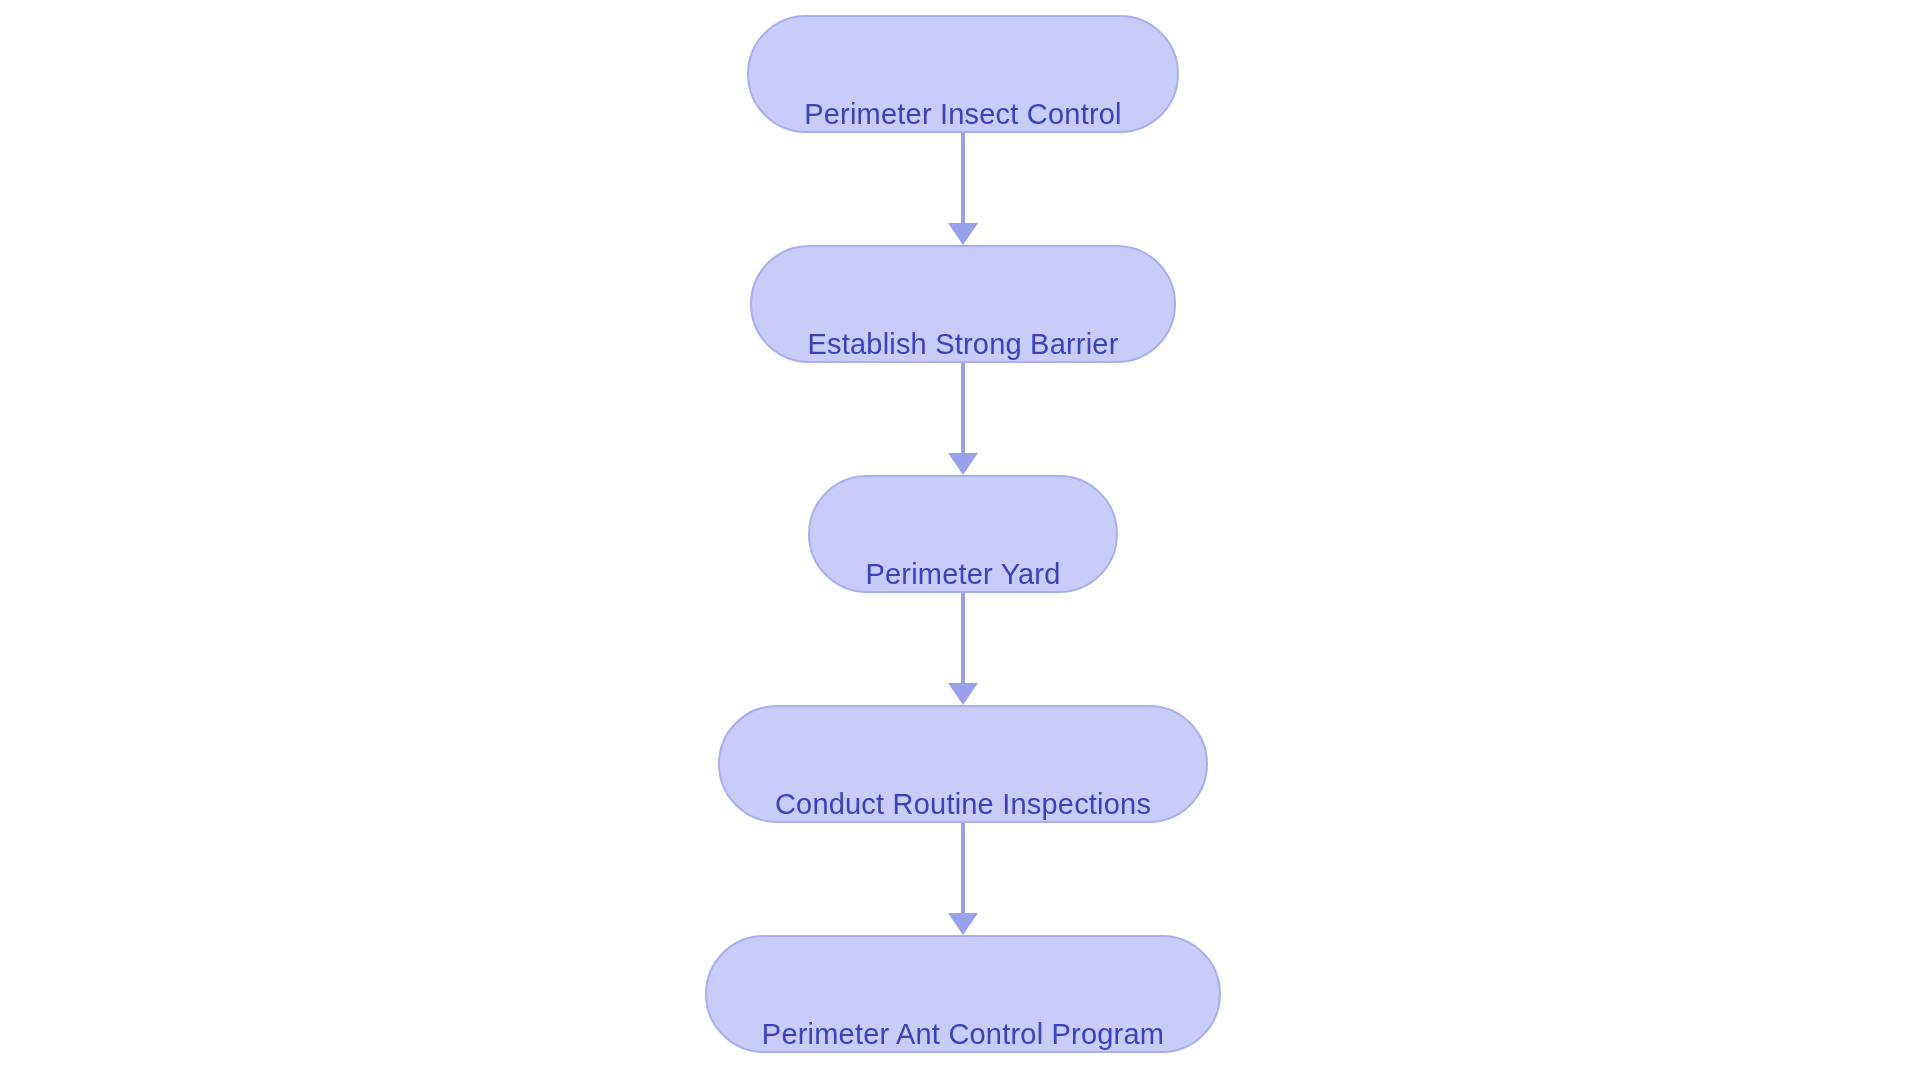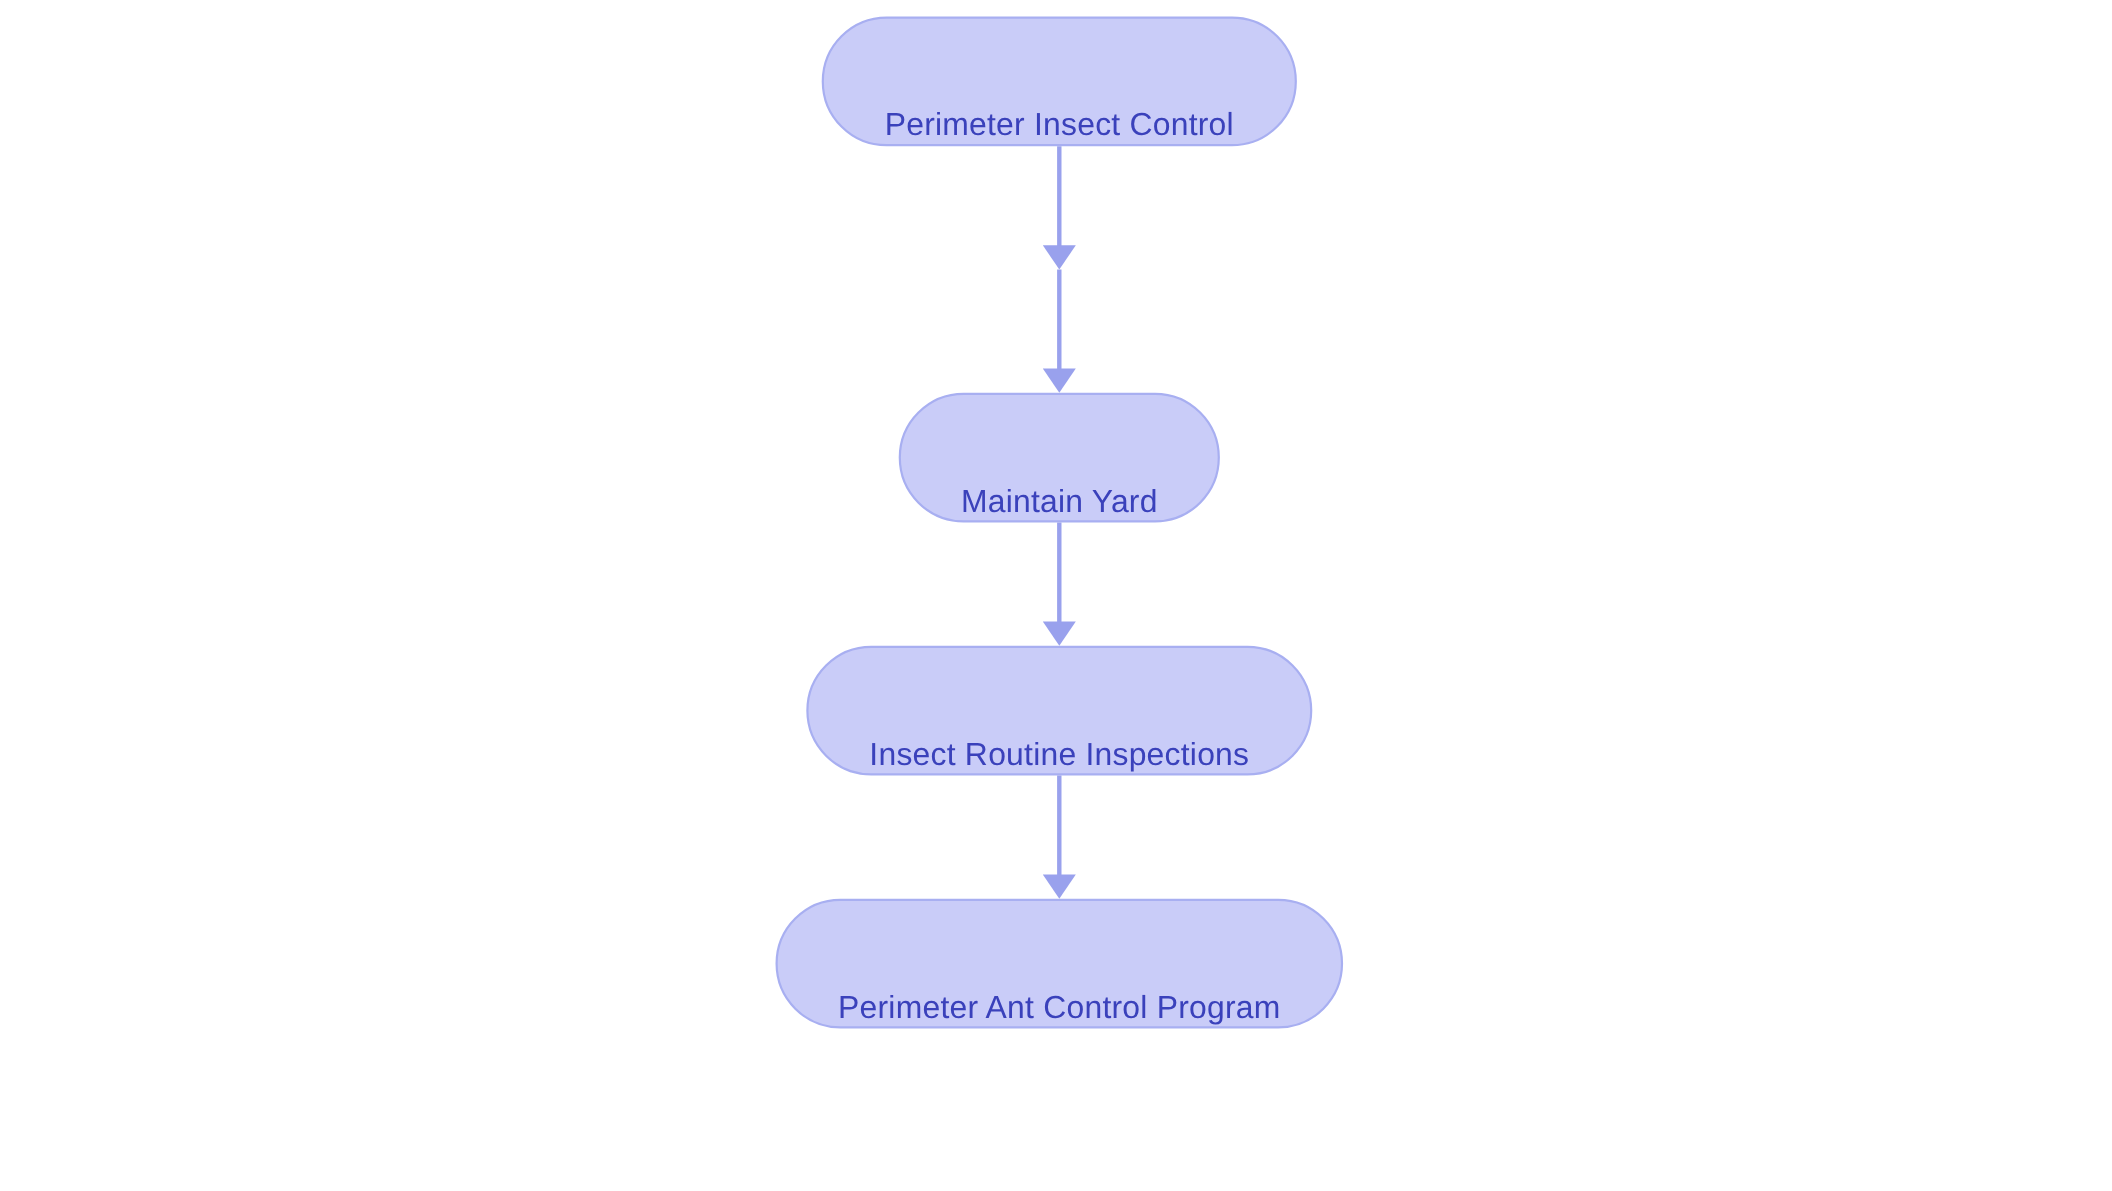--- a/index.html
+++ b/index.html
@@ -70,37 +70,40 @@
 
   <div class="node">
     <span class="node-label">Perimeter Insect Control</span>
   </div>
 
   <div class="connector">
     <div class="arrow-line"></div>
     <div class="arrow-head"></div>
   </div>
 
-
-  <div class="connector">
-    <div class="arrow-line"></div>
-    <div class="arrow-head"></div>
-  </div>
-
   <div class="node">
-    <span class="node-label">Maintain Yard</span>
+    <span class="node-label">Establish Strong Barrier</span>
   </div>
 
   <div class="connector">
     <div class="arrow-line"></div>
     <div class="arrow-head"></div>
   </div>
 
   <div class="node">
-    <span class="node-label">Insect Routine Inspections</span>
+    <span class="node-label">Perimeter Yard</span>
+  </div>
+
+  <div class="connector">
+    <div class="arrow-line"></div>
+    <div class="arrow-head"></div>
+  </div>
+
+  <div class="node">
+    <span class="node-label">Conduct Routine Inspections</span>
   </div>
 
   <div class="connector">
     <div class="arrow-line"></div>
     <div class="arrow-head"></div>
   </div>
 
   <div class="node">
     <span class="node-label">Perimeter Ant Control Program</span>
   </div>

